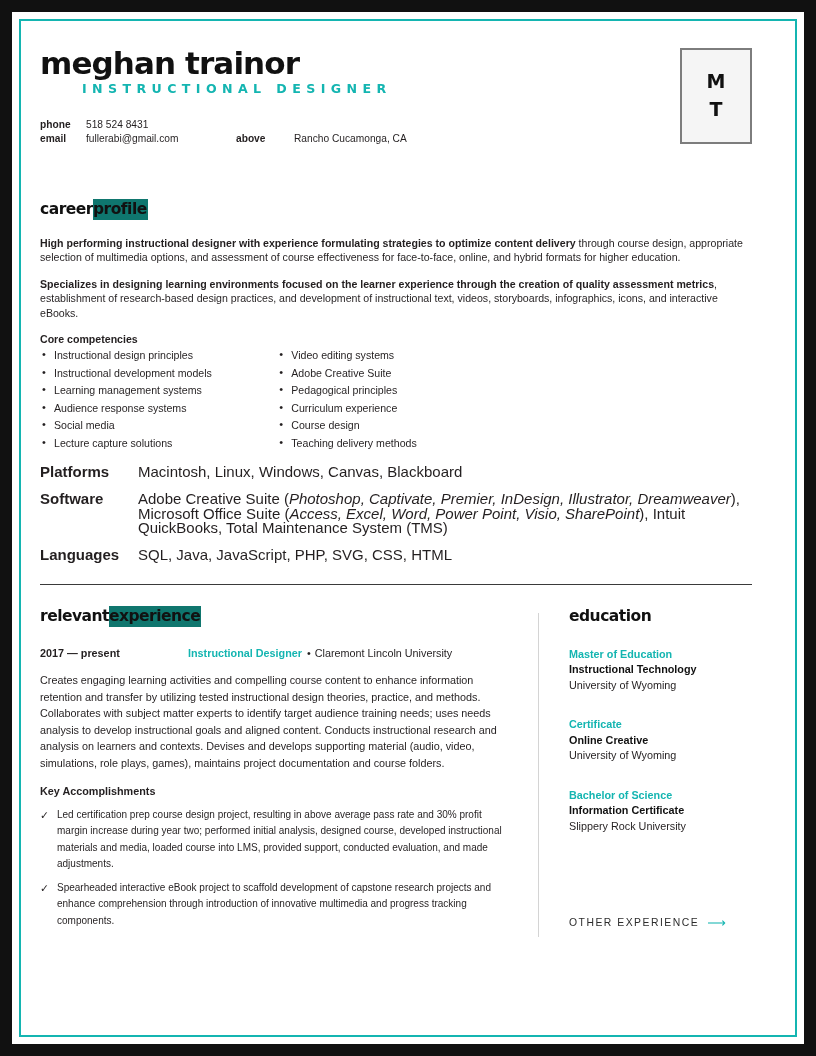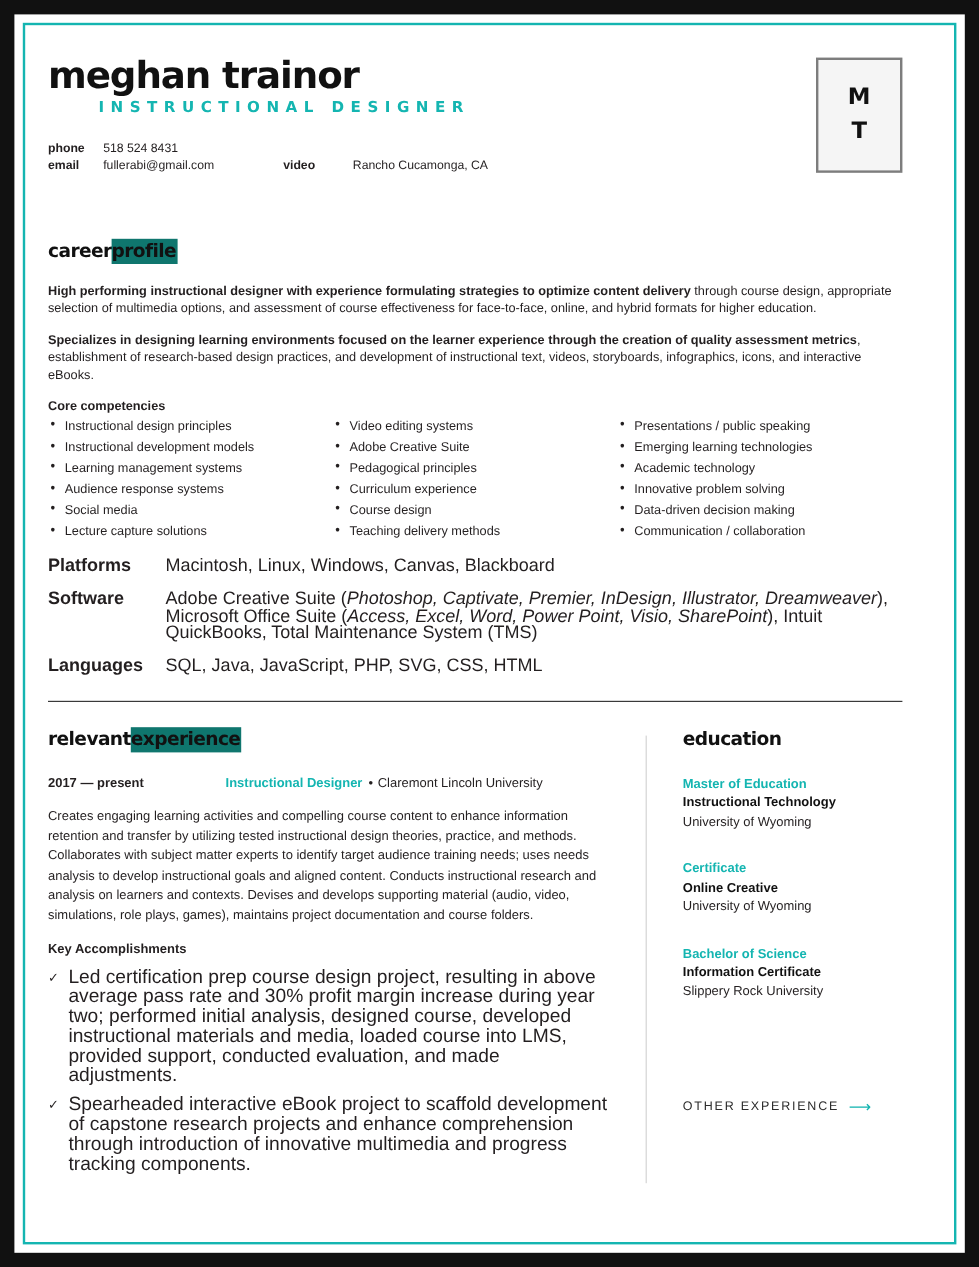--- a/index.html
+++ b/index.html
@@ -227,21 +227,21 @@
     font-size: 10.8px;
     font-weight: bold;
   }
   .acc-list {
     margin: 10px 0 0 0;
     padding: 0;
     list-style: none;
     width: 470px;
   }
   .acc-list li {
-    font-size: 16px;
+    font-size: 10px;
     line-height: 16.6px;
     position: relative;
     padding-left: 17px;
     margin-bottom: 7px;
   }
   .acc-list li::before {
     content: "\2713";
     position: absolute;
     left: 0;
     top: 0;
@@ -310,21 +310,21 @@
           <tbody>
               <tr>
             <td class="c-label">phone</td>
             <td class="c-val">518 524 8431</td>
             <td class="c-label2"></td>
             <td></td>
           </tr>
           <tr>
             <td class="c-label">email</td>
             <td class="c-val">fullerabi@gmail.com</td>
-            <td class="c-label2">video</td>
+            <td class="c-label2">above</td>
             <td>Rancho Cucamonga, CA</td>
           </tr>
         </tbody>
           </table>
       </div>
     </div>
 
     <div id="profile-section">
       <div class="sec-head"><span>career</span><span class="hl">profile</span></div>
 
@@ -346,30 +346,20 @@
           </ul>
         </div>
         <div class="comp-col">
           <ul>
             <li>Video editing systems</li>
             <li>Adobe Creative Suite</li>
             <li>Pedagogical principles</li>
             <li>Curriculum experience</li>
             <li>Course design</li>
             <li>Teaching delivery methods</li>
-          </ul>
-        </div>
-        <div class="comp-col">
-          <ul>
-            <li>Presentations / public speaking</li>
-            <li>Emerging learning technologies</li>
-            <li>Academic technology</li>
-            <li>Innovative problem solving</li>
-            <li>Data-driven decision making</li>
-            <li>Communication / collaboration</li>
           </ul>
         </div>
       </div>
 
       <div class="skills">
         <table>
           <tbody>
               <tr>
             <td class="s-label">Platforms</td>
             <td>Macintosh, Linux, Windows, Canvas, Blackboard</td>

